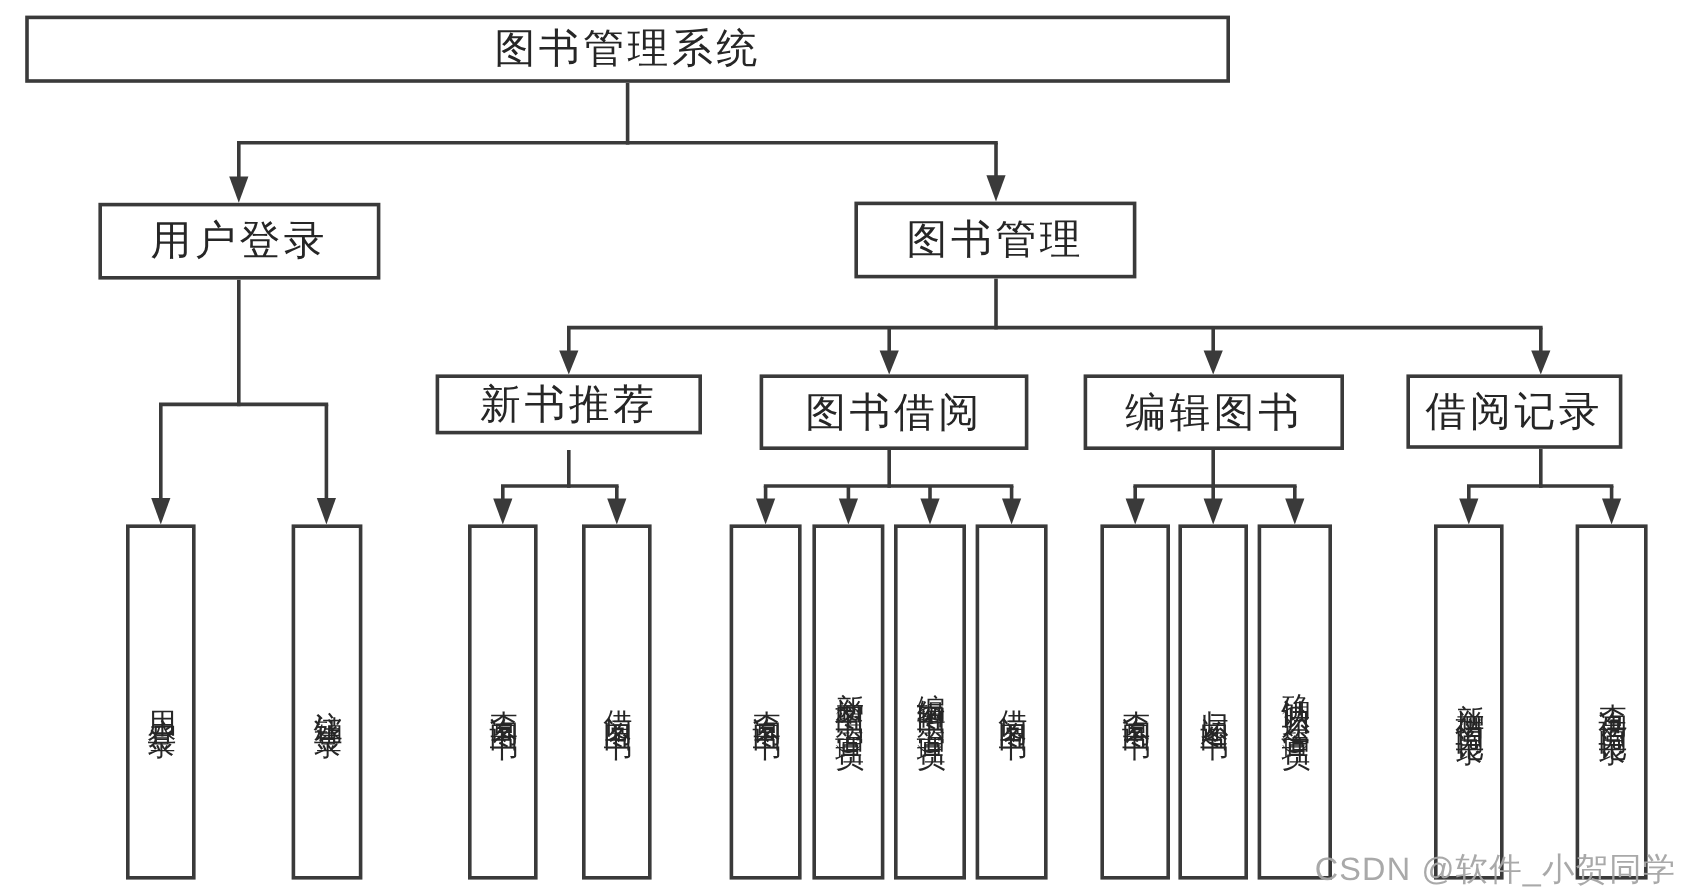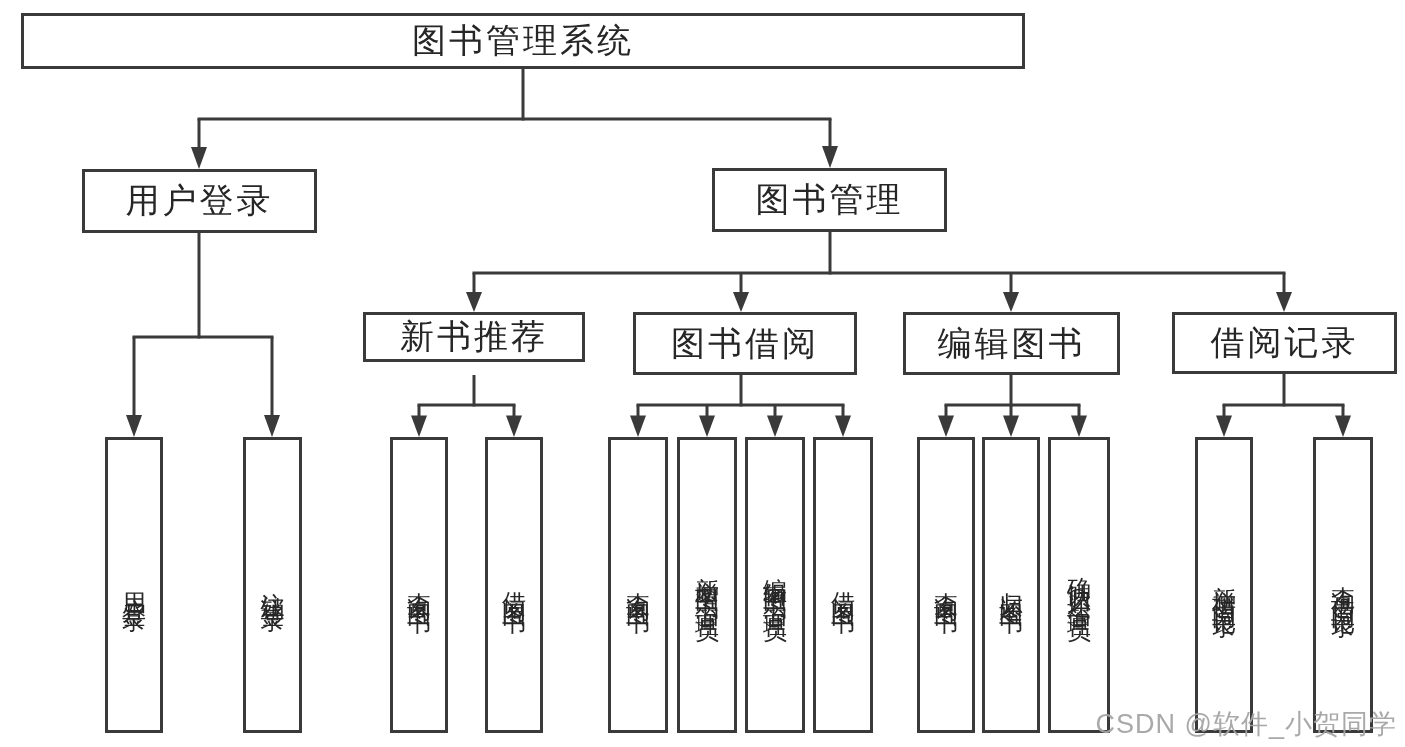--- a/index.html
+++ b/index.html
@@ -136,21 +136,21 @@
 
   <div class="node h" style="left:363px;top:312px;width:222px;height:50px">
     <span>新书推荐</span>
   </div>
   <div class="node h" style="left:633px;top:312px;width:224px;height:63px">
     <span>图书借阅</span>
   </div>
   <div class="node h" style="left:903px;top:312px;width:217px;height:63px">
     <span>编辑图书</span>
   </div>
-  <div class="node h" style="left:1172px;top:312px;width:225px;height:62px">
+  <div class="node h" style="left:1172px;top:312px;width:180px;height:62px">
     <span>借阅记录</span>
   </div>
 
   <div class="node v" style="left:105px;top:437px;width:58px;height:296px">
     <span class="vtext">用户登录</span>
   </div>
   <div class="node v" style="left:243px;top:437px;width:59px;height:296px">
     <span class="vtext">注销登录</span>
   </div>
 

